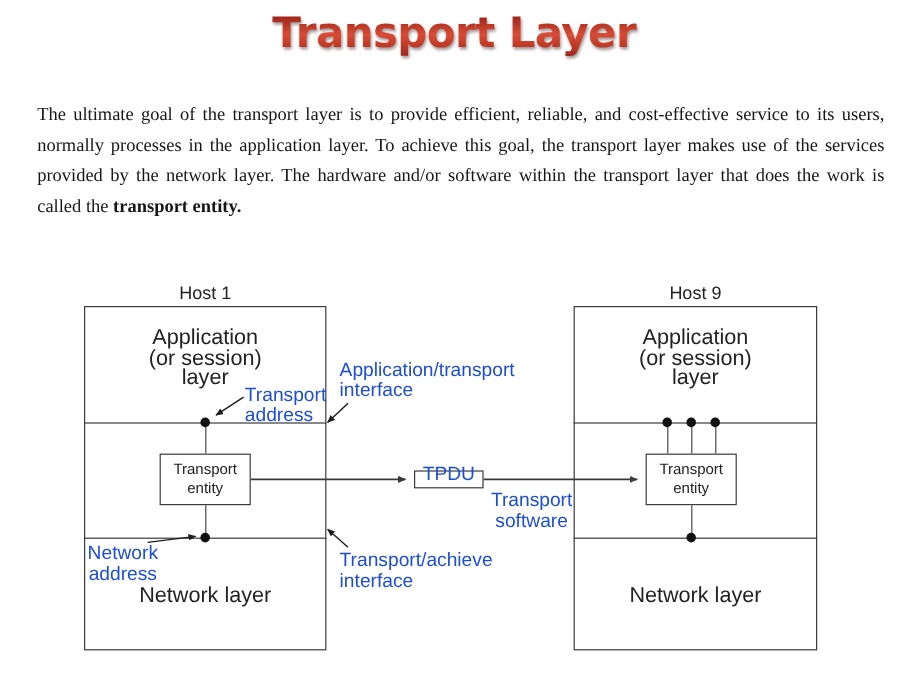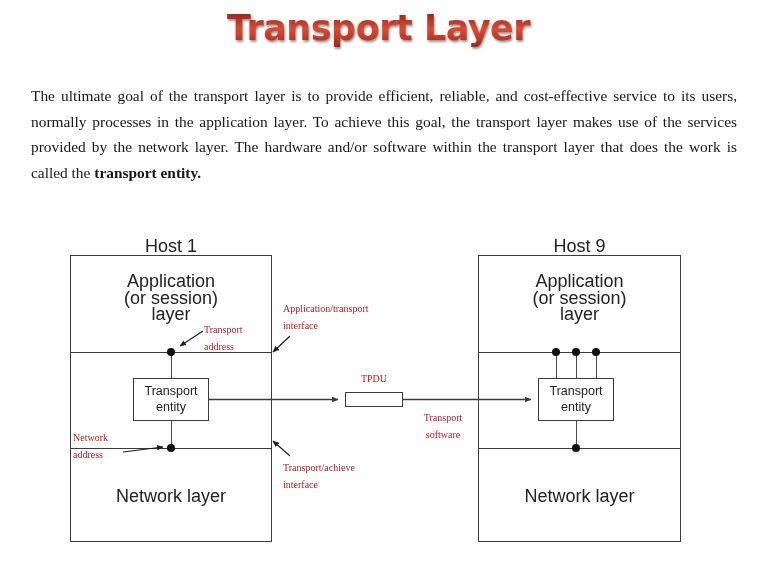--- a/index.html
+++ b/index.html
@@ -57,21 +57,21 @@
   }
   .host-box {
     position: absolute;
     border: 1.6px solid #3a3a3a;
     box-sizing: border-box;
     background: #fff;
   }
   .host-label {
     position: absolute;
     font-family: "Liberation Sans", sans-serif;
-    font-size: 18px;
+    font-size: 15px;
     color: #222;
     text-align: center;
     white-space: nowrap;
   }
   .layer-text {
     position: absolute;
     font-family: "Liberation Sans", sans-serif;
     font-size: 18px;
     color: #222;
     text-align: center;
@@ -105,23 +105,23 @@
     border-radius: 50%;
   }
   .tpdu-box {
     position: absolute;
     border: 1.3px solid #3a3a3a;
     box-sizing: border-box;
     background: #fff;
   }
   .callout {
     position: absolute;
-    font-family: Liberation Serif, serif;
-    font-size: 10px;
-    color: #b91c1c;
+    font-family: Liberation Sans, sans-serif;
+    font-size: 16px;
+    color: #1d4ed8;
     line-height: 16.5px;
     white-space: nowrap;
   }
   .callout.center { text-align: center; }
   svg.overlay {
     position: absolute;
     left: 0; top: 0;
     width: 768px; height: 330px;
     overflow: visible;
     pointer-events: none;
@@ -194,33 +194,33 @@
 
     <div class="dot" style="left:552px; top:120px;"></div>
     <div class="dot" style="left:572px; top:120px;"></div>
     <div class="dot" style="left:592px; top:120px;"></div>
     <div class="dot" style="left:572px; top:216px;"></div>
 
     <div class="layer-text" style="left:478px; top:260px; width:203px;">Network layer</div>
 
     <div class="tpdu-box" style="left:345px; top:164px; width:58px; height:15px;"></div>
 
-    <div class="callout center" style="left:334px; top:143px; width:80px;">TPDU</div>
+    <div class="callout center" style="left:334px; top:160px; width:80px;">TPDU</div>
 
     <div class="callout center" style="left:398px; top:182px; width:90px;">
       <div>Transport</div>
       <div>software</div>
     </div>
 
     <div class="callout" style="left:204px; top:94px;">
       <div>Transport</div>
       <div>address</div>
     </div>
 
-    <div class="callout" style="left:73px; top:202px;">
+    <div class="callout" style="left:73px; top:226px;text-align:center;">
       <div>Network</div>
       <div>address</div>
     </div>
 
     <div class="callout" style="left:283px; top:73px;">
       <div>Application/transport</div>
       <div>interface</div>
     </div>
 
     <div class="callout" style="left:283px; top:232px;">

